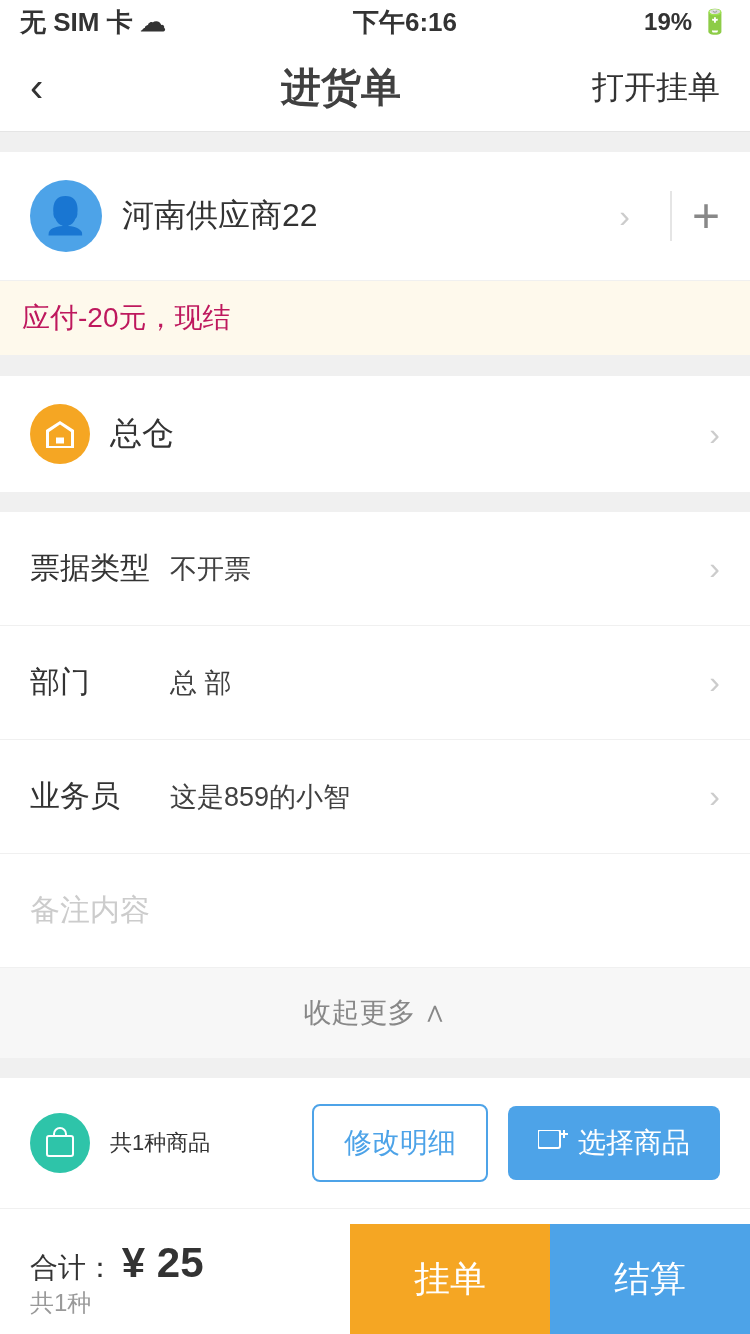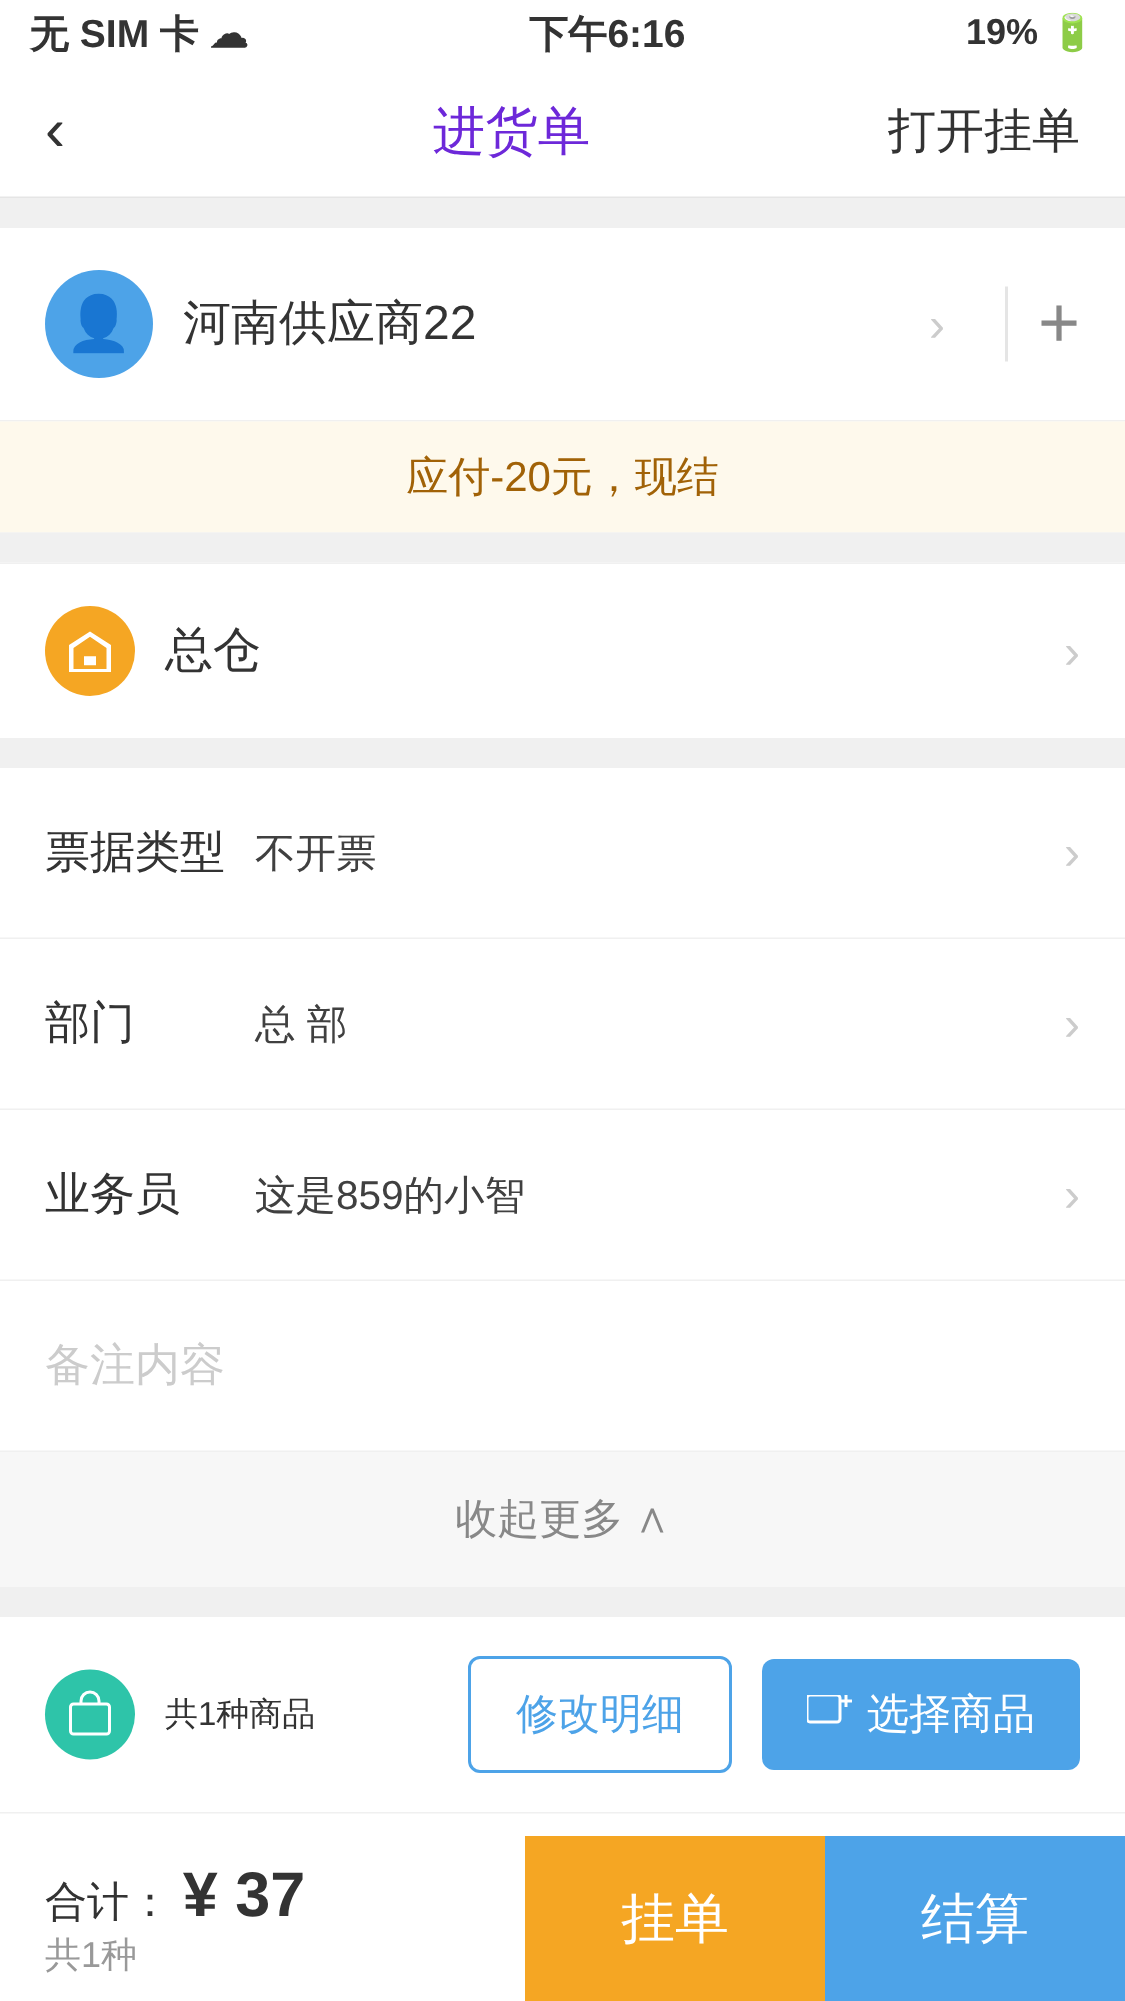--- a/index.html
+++ b/index.html
@@ -40,23 +40,23 @@
       padding: 0 30px;
       border-bottom: 1px solid #e5e5e5;
     }
     .nav-back {
       font-size: 40px;
       color: #333;
       cursor: pointer;
       width: 60px;
     }
     .nav-title {
-      font-size: 35px;
-      font-weight: 400;
-      color: #6d28d9;
+      font-size: 40px;
+      font-weight: 700;
+      color: #404040;
     }
     .nav-action {
       font-size: 32px;
       color: #333;
     }
 
     
     .section-divider {
       height: 20px;
       background: #f0f0f0;
@@ -109,24 +109,23 @@
     .supplier-divider {
       width: 2px;
       height: 50px;
       background: #e5e5e5;
       margin: 0 20px;
     }
 
     
     .payment-banner {
       background: #fef9ec;
-      padding: 18px 40px;
+      padding: 18px 22px;
       font-size: 28px;
-      color: #a16207;
-      text-align: center;
+      color: #be185d;
     }
 
     
     .warehouse-row {
       display: flex;
       align-items: center;
       padding: 28px 30px;
       background: #fff;
       border-top: 1px solid #f0f0f0;
     }
@@ -442,19 +441,19 @@
   </div>
   <div class="product-more">
     <span>···</span>
   </div>
 </div>
 
 <div class="bottom-bar">
   <div class="total-section">
     <div>
       <span>合计：</span>
-      <span class="total-amount">¥ 37</span>
+      <span class="total-amount">¥ 25</span>
     </div>
     <div class="total-count">共1种</div>
   </div>
   <div class="btn-hang">挂单</div>
   <div class="btn-checkout">结算</div>
 </div>
 
 </body></html>

